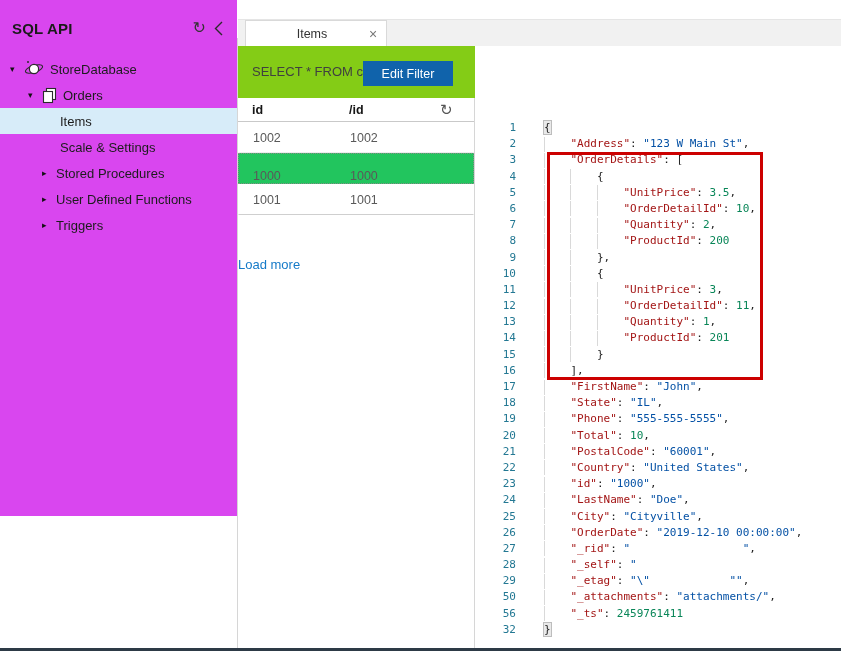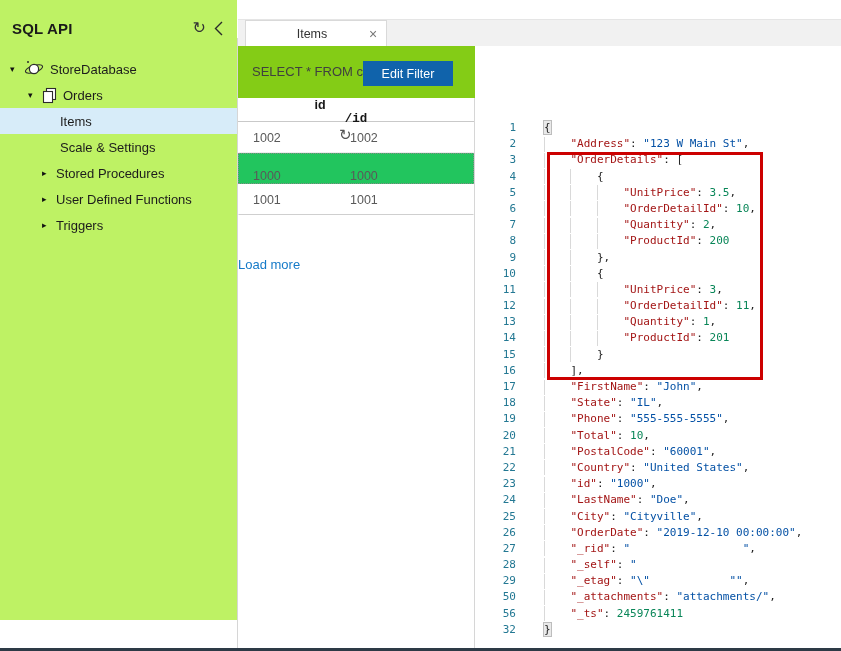--- a/index.html
+++ b/index.html
@@ -1,21 +1,21 @@
 <!DOCTYPE html>
 <html><head>
 <meta charset="utf-8">
 <style>
   * { margin:0; padding:0; box-sizing:border-box; }
   html,body { background:#fff; }
   body { font-family:"Liberation Sans", sans-serif; }
   .app { position:relative; width:841px; height:651px; background:#fff; overflow:hidden; }
 
   
-  .sidebar { position:absolute; left:0; top:0; width:237px; height:620px; background:#bef264; }
+  .sidebar { position:absolute; left:0; top:0; width:237px; height:516px; background:#d946ef; }
   .sidebar-divider { position:absolute; left:237px; top:38px; bottom:3px; width:1px; background:#d6d6d6; }
   .sidebar-header { position:absolute; left:0; top:14px; width:237px; height:28px; display:flex; align-items:center; }
   .sidebar-title { margin-left:12px; font-size:15px; font-weight:700; color:#1a1a1a; letter-spacing:.2px; }
   .sb-actions { margin-left:auto; display:flex; align-items:center; gap:8px; margin-right:14px; }
   .icon-refresh { font-size:16px; color:#333; cursor:pointer; line-height:1; }
   .icon-collapse { display:flex; align-items:center; cursor:pointer; }
 
   .tree { position:absolute; left:0; top:56px; width:237px; }
   .tree-row { height:26px; display:flex; align-items:center; font-size:13px; color:#1c1c1c; cursor:pointer; white-space:nowrap; }
   .tree-row.sel { background:#d7ecf9; }
@@ -28,23 +28,23 @@
   .tab-label { flex:1; text-align:center; font-size:12.5px; color:#333; padding-left:18px; }
   .tab-close { width:26px; text-align:center; color:#777; font-size:14px; cursor:pointer; }
 
   
   .querybar { position:absolute; left:238px; top:46px; width:237px; height:52px; background:#84cc16; }
   .query-text { position:absolute; left:14px; top:18px; font-size:13px; color:#404040; }
   .btn-filter { position:absolute; left:125px; top:15px; width:90px; height:25px; background:#1063ab; color:#fff; border:none; font-size:12.5px; font-family:"Liberation Sans",sans-serif; cursor:pointer;text-align:center; }
 
   
   .doclist { position:absolute; left:238px; top:98px; width:237px; bottom:3px; background:#fff; border-right:1px solid #d6d6d6; }
-  .doc-header { height:24px; display:flex; align-items:center; border-bottom:1px solid #c9c9c9; font-size:12.5px; font-weight:700; color:#161616;flex-direction:column; }
+  .doc-header { height:24px; display:flex; align-items:center; border-bottom:1px solid #c9c9c9; font-size:12.5px; font-weight:700; color:#161616; }
   .dh-col1 { padding-left:14px; width:111px; }
-  .dh-col2 { flex:1;font-family:Liberation Mono, monospace; }
+  .dh-col2 { flex:1; }
   .dh-refresh { width:34px; text-align:left; font-size:15px; font-weight:400; color:#555; cursor:pointer; }
   .doc-row { height:31px; display:flex; align-items:center; font-size:12.5px; color:#595959; border:1px solid transparent; border-bottom:1px solid #ededed; cursor:pointer; }
   .doc-row .c1 { padding-left:14px; width:111px; }
   .doc-row .c2 { flex:1; }
   .doc-row.sel { background:#22c55e; border:1px dotted #8a8a8a;align-items:flex-end; }
   .doc-row.last { border-bottom:1px solid #cfcfcf; }
   .load-more { display:block; margin-top:42px; text-align:left; font-size:13px; color:#157ac8; text-decoration:none; cursor:pointer; }
 
   
   .editor { position:absolute; left:476px; top:46px; right:0; bottom:3px; background:#fff; font-family:"DejaVu Sans Mono", monospace; font-size:11px; }

